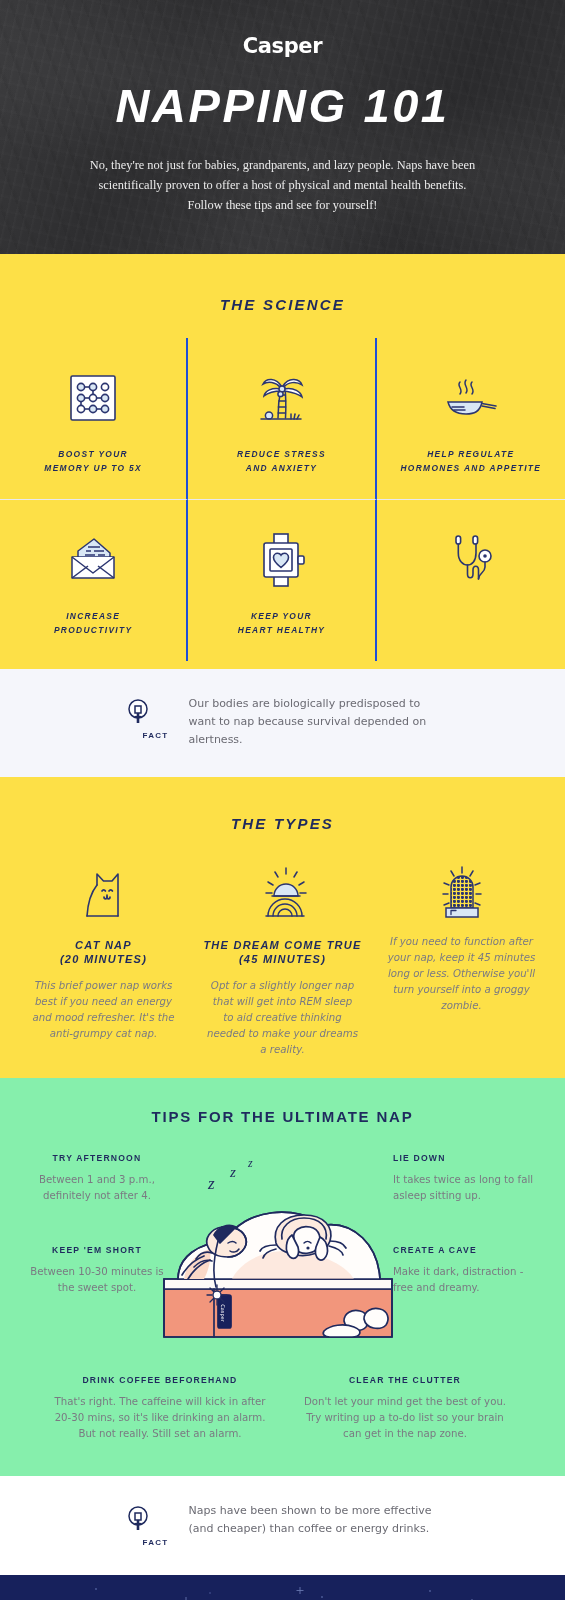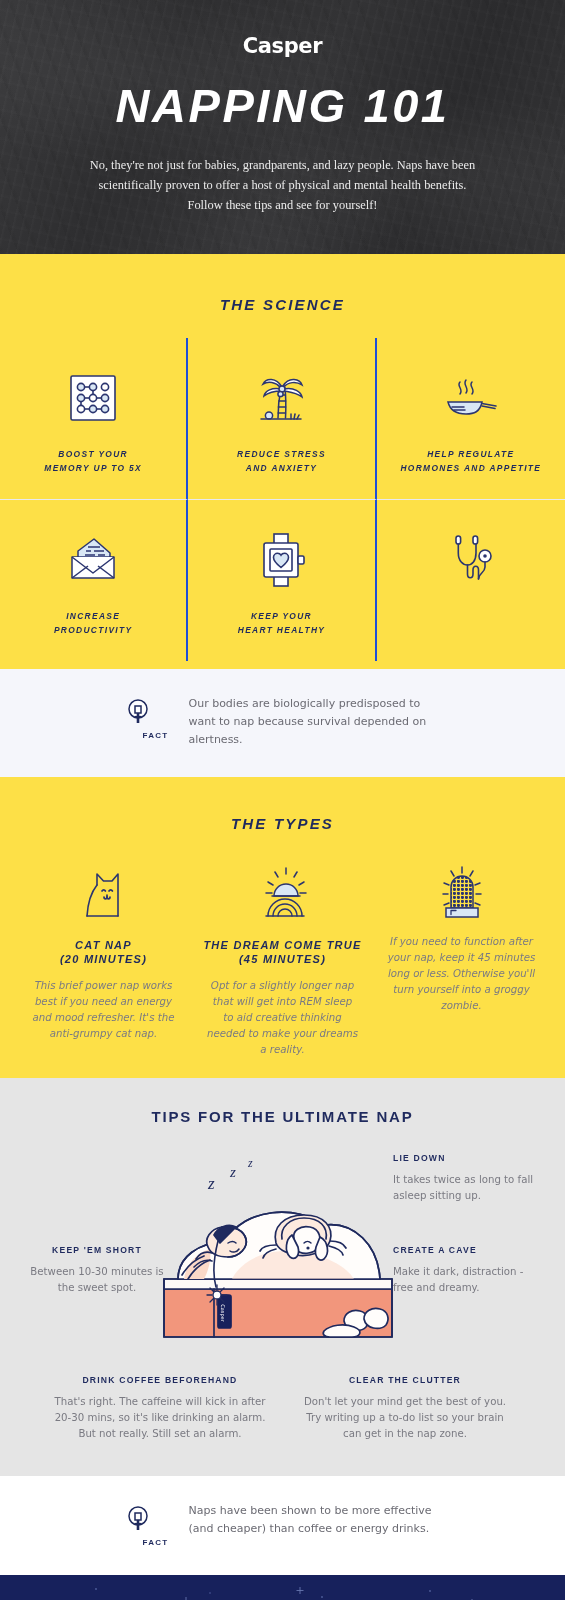--- a/index.html
+++ b/index.html
@@ -148,21 +148,21 @@
     margin-top: 12px;
     color: #7a7a82;
     font-size: 10.2px;
     line-height: 16px;
     font-family: "DejaVu Sans", sans-serif;
     padding: 0 8px;
   }
 
   
   .tips {
-    background: #e5e5e5;
+    background: #86efac;
     padding: 30px 0 34px;
     position: relative;
   }
   .tips .section-title { color: #1f2a5e; letter-spacing: 1.8px; font-size: 15px; }
   .tips-body { position: relative; margin-top: 28px; height: 200px; }
   .tip {
     position: absolute;
     width: 150px;
   }
   .tip-h {
@@ -453,20 +453,24 @@
       </div>
 
     </div>
   </div>
 
   <div class="tips">
     <div class="section-title">TIPS FOR THE ULTIMATE NAP</div>
 
     <div class="tips-body">
 
+      <div class="tip tip-left tip-1">
+        <div class="tip-h">TRY AFTERNOON</div>
+        <div class="tip-p">Between 1 and 3 p.m., definitely not after 4.</div>
+      </div>
 
       <div class="tip tip-left tip-2">
         <div class="tip-h">KEEP 'EM SHORT</div>
         <div class="tip-p">Between 10-30 minutes is the sweet spot.</div>
       </div>
 
       <div class="tip tip-right tip-3">
         <div class="tip-h">LIE DOWN</div>
         <div class="tip-p">It takes twice as long to fall asleep sitting up.</div>
       </div>

